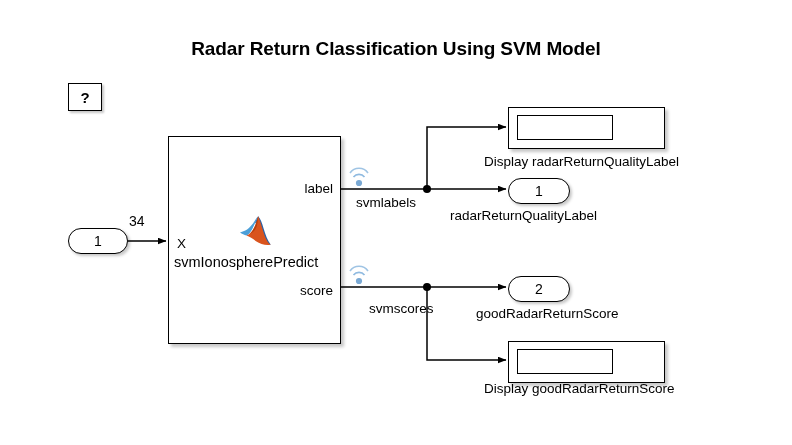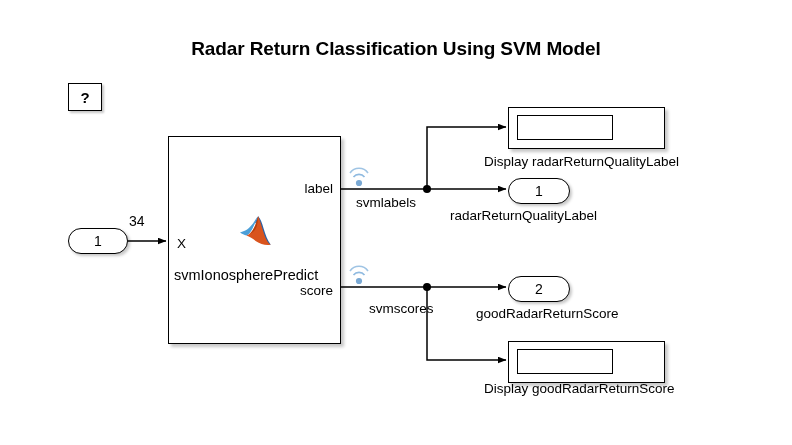--- a/index.html
+++ b/index.html
@@ -74,21 +74,21 @@
     white-space: nowrap;
     line-height: 1;
   }
   .port-in-x  { left: 8px;  top: 100px; }
   .port-out-label { right: 7px; top: 45px; }
   .port-out-score { right: 7px; top: 147px; text-align: right; }
 
   .block-name {
     position: absolute;
     left: 5px;
-    top: 131px;
+    top: 118px;
     font-size: 14.5px;
     white-space: nowrap;
     line-height: 1;
   }
 
   
   .matlab-logo {
     position: absolute;
     left: 70px;
     top: 78px;

